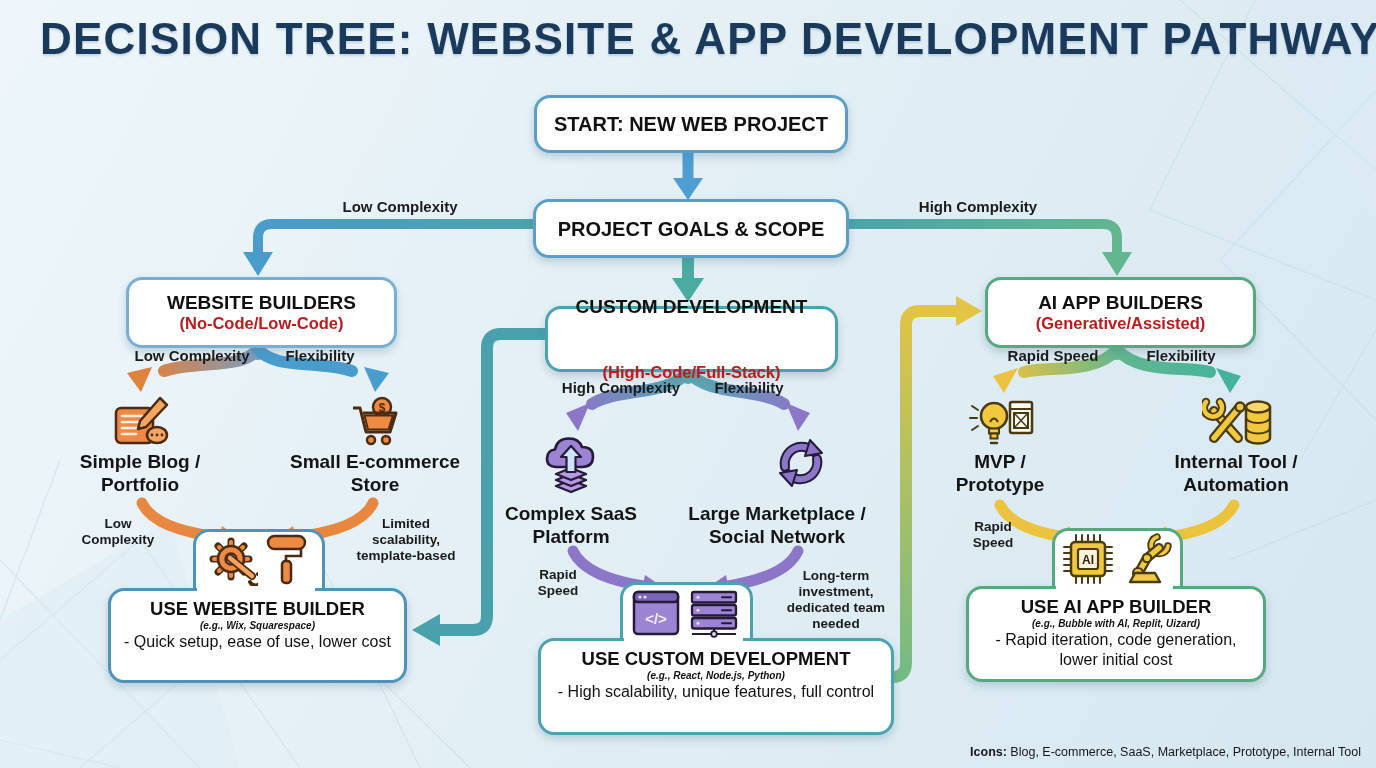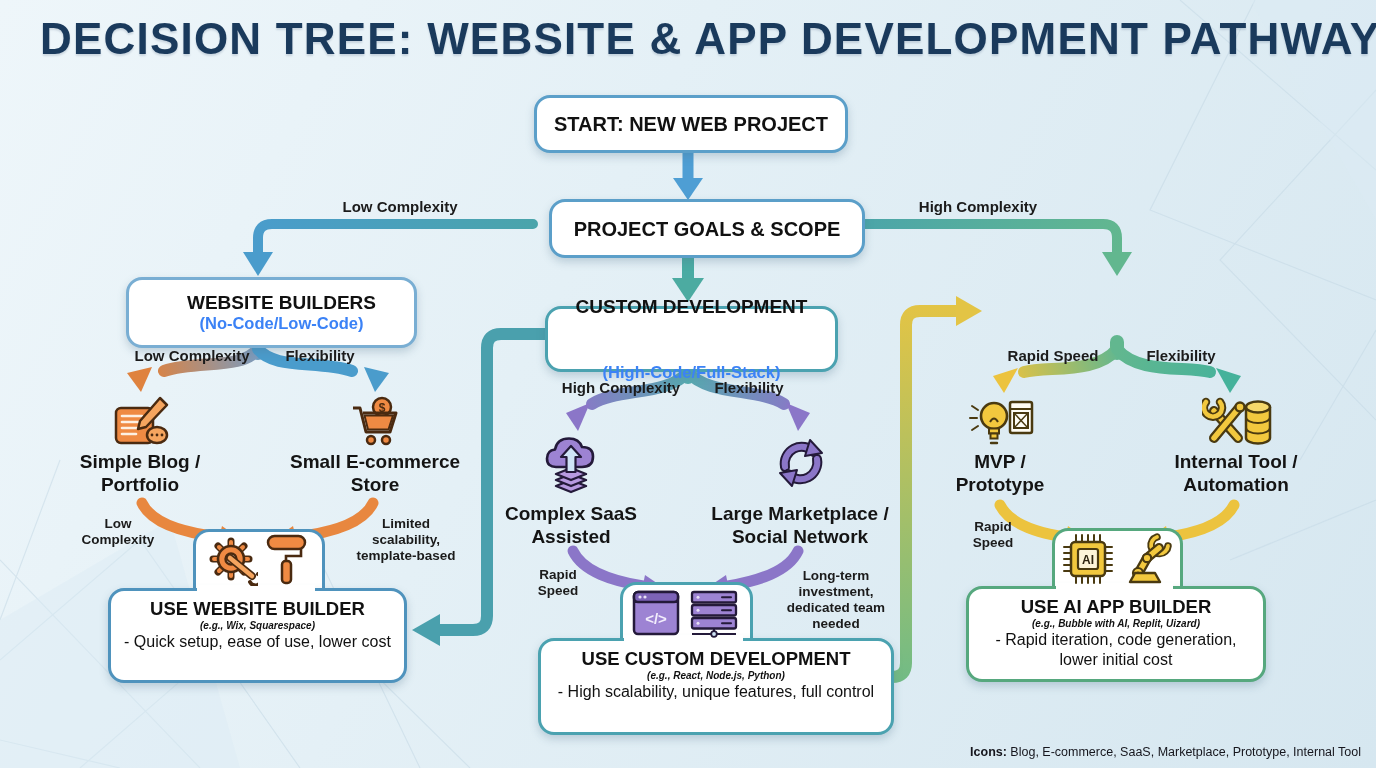--- a/index.html
+++ b/index.html
@@ -16,21 +16,21 @@
     font-size:44px;font-weight:800;letter-spacing:1.2px;color:#1a3a5c;
     text-shadow:0 2px 2px rgba(20,50,90,.15);white-space:nowrap;
   }
   .node{
     position:absolute;background:#fff;border-radius:16px;z-index:3;
     display:flex;flex-direction:column;align-items:center;justify-content:center;
     text-align:center;box-shadow:0 4px 9px rgba(80,115,140,.28);
   }
   .node .t1{font-size:20px;font-weight:800;line-height:1.1;}
   .node .bt{font-size:19px;font-weight:800;line-height:1.15;}
-  .node .bs{font-size:16.5px;font-weight:600;line-height:1.15;color:#3b82f6;}
+  .node .bs{font-size:16.5px;font-weight:600;line-height:1.15;color:#b91c1c;}
   .edge-label{
     position:absolute;z-index:5;font-size:15px;font-weight:700;
     text-align:center;line-height:1.15;color:#1b1b1b;
   }
   .leaf-label{
     position:absolute;z-index:5;font-size:19px;font-weight:700;
     text-align:center;line-height:1.2;color:#141414;
   }
   .annot{
     position:absolute;z-index:5;font-size:13.5px;font-weight:700;
@@ -51,21 +51,21 @@
   .outcome .os{font-size:10px;font-weight:800;line-height:1.2;white-space:nowrap;font-style:italic;}
   .outcome .od{font-size:16px;font-weight:500;line-height:1.22;width:94%;}
   .patch{position:absolute;background:#fff;z-index:4;}
   .icon{position:absolute;z-index:5;}
   .footer{
     position:absolute;right:15px;top:745px;z-index:6;
     font-size:12.5px;color:#16161d;white-space:nowrap;margin-left:40px;
   }
   .footer .fb{font-weight:700;}
   .border-blue{border:3px solid #5b9fc9;justify-content:center;}
-  .border-lblue{border:3px solid #79aed3;padding-left:20px;}
+  .border-lblue{border:3px solid #79aed3;}
   .border-teal{border:3px solid #4ba2b0;}
   .border-green{border:3px solid #57a97f;}
 </style>
 </head>
 <body>
 
 <div class="stage">
 
   <svg class="layer texture" viewBox="0 0 1376 768">
     <g stroke="#c5d9e5" stroke-width="1.2" fill="none" opacity="0.55">
@@ -200,31 +200,35 @@
         <polygon points="1166,526 1172,550 1145,541" fill="#ecc33e"></polygon>
       </g>
     </g>
   </svg>
 
   <div class="title">DECISION TREE: WEBSITE &amp; APP DEVELOPMENT PATHWAYS</div>
 
   <div class="node border-blue" style="left:534px;top:95px;width:308px;height:52px;">
     <div class="t1">START: NEW WEB PROJECT</div>
   </div>
-  <div class="node border-blue" style="left:533px;top:199px;width:310px;height:53px;margin-left:16px;">
+  <div class="node border-blue" style="left:533px;top:199px;width:310px;height:53px;">
     <div class="t1">PROJECT GOALS &amp; SCOPE</div>
   </div>
 
   <div class="node border-lblue" style="left:126px;top:277px;width:265px;height:65px;">
     <div class="bt">WEBSITE BUILDERS</div>
     <div class="bs">(No-Code/Low-Code)</div>
   </div>
   <div class="node border-teal" style="left:545px;top:306px;width:287px;height:60px;gap:45px;">
     <div class="bt">CUSTOM DEVELOPMENT</div>
     <div class="bs">(High-Code/Full-Stack)</div>
+  </div>
+  <div class="node border-green" style="left:985px;top:277px;width:265px;height:65px;">
+    <div class="bt">AI APP BUILDERS</div>
+    <div class="bs">(Generative/Assisted)</div>
   </div>
 
   <div class="edge-label" style="left:330px;top:198px;width:140px;">Low Complexity</div>
   <div class="edge-label" style="left:908px;top:198px;width:140px;">High Complexity</div>
   <div class="edge-label" style="left:132px;top:347px;width:120px;">Low Complexity</div>
   <div class="edge-label" style="left:270px;top:347px;width:100px;">Flexibility</div>
   <div class="edge-label" style="left:556px;top:379px;width:130px;">High Complexity</div>
   <div class="edge-label" style="left:699px;top:379px;width:100px;">Flexibility</div>
   <div class="edge-label" style="left:993px;top:347px;width:120px;">Rapid Speed</div>
   <div class="edge-label" style="left:1131px;top:347px;width:100px;">Flexibility</div>
@@ -314,23 +318,23 @@
   <div class="leaf-label" style="left:58px;top:451px;width:164px;">
     <div>Simple Blog /</div>
     <div>Portfolio</div>
   </div>
   <div class="leaf-label" style="left:283px;top:451px;width:184px;">
     <div>Small E-commerce</div>
     <div>Store</div>
   </div>
   <div class="leaf-label" style="left:489px;top:503px;width:164px;">
     <div>Complex SaaS</div>
-    <div>Assisted</div>
-  </div>
-  <div class="leaf-label" style="left:695px;top:503px;width:210px;">
+    <div>Platform</div>
+  </div>
+  <div class="leaf-label" style="left:672px;top:503px;width:210px;">
     <div>Large Marketplace /</div>
     <div>Social Network</div>
   </div>
   <div class="leaf-label" style="left:940px;top:451px;width:120px;">
     <div>MVP /</div>
     <div>Prototype</div>
   </div>
   <div class="leaf-label" style="left:1136px;top:451px;width:200px;">
     <div>Internal Tool /</div>
     <div>Automation</div>

